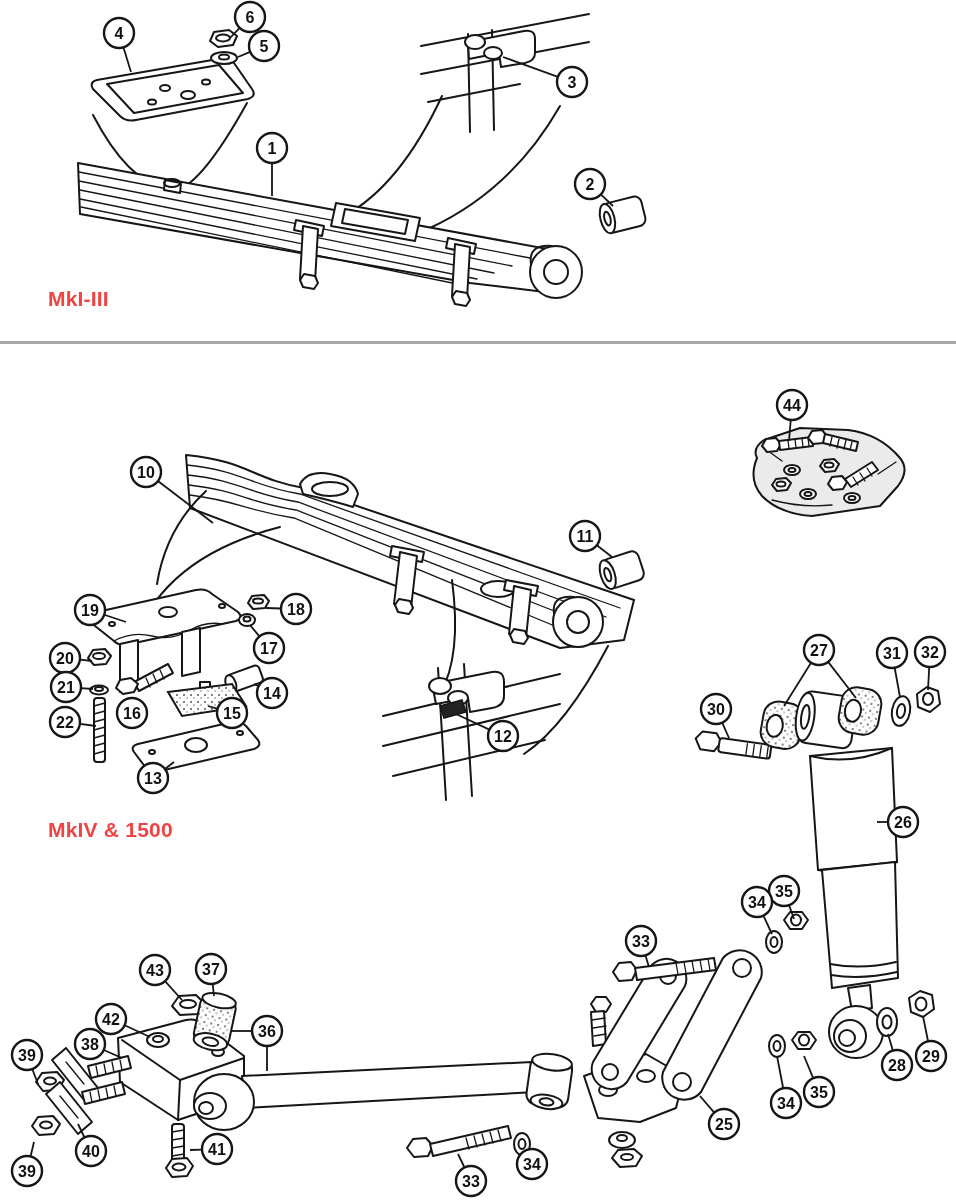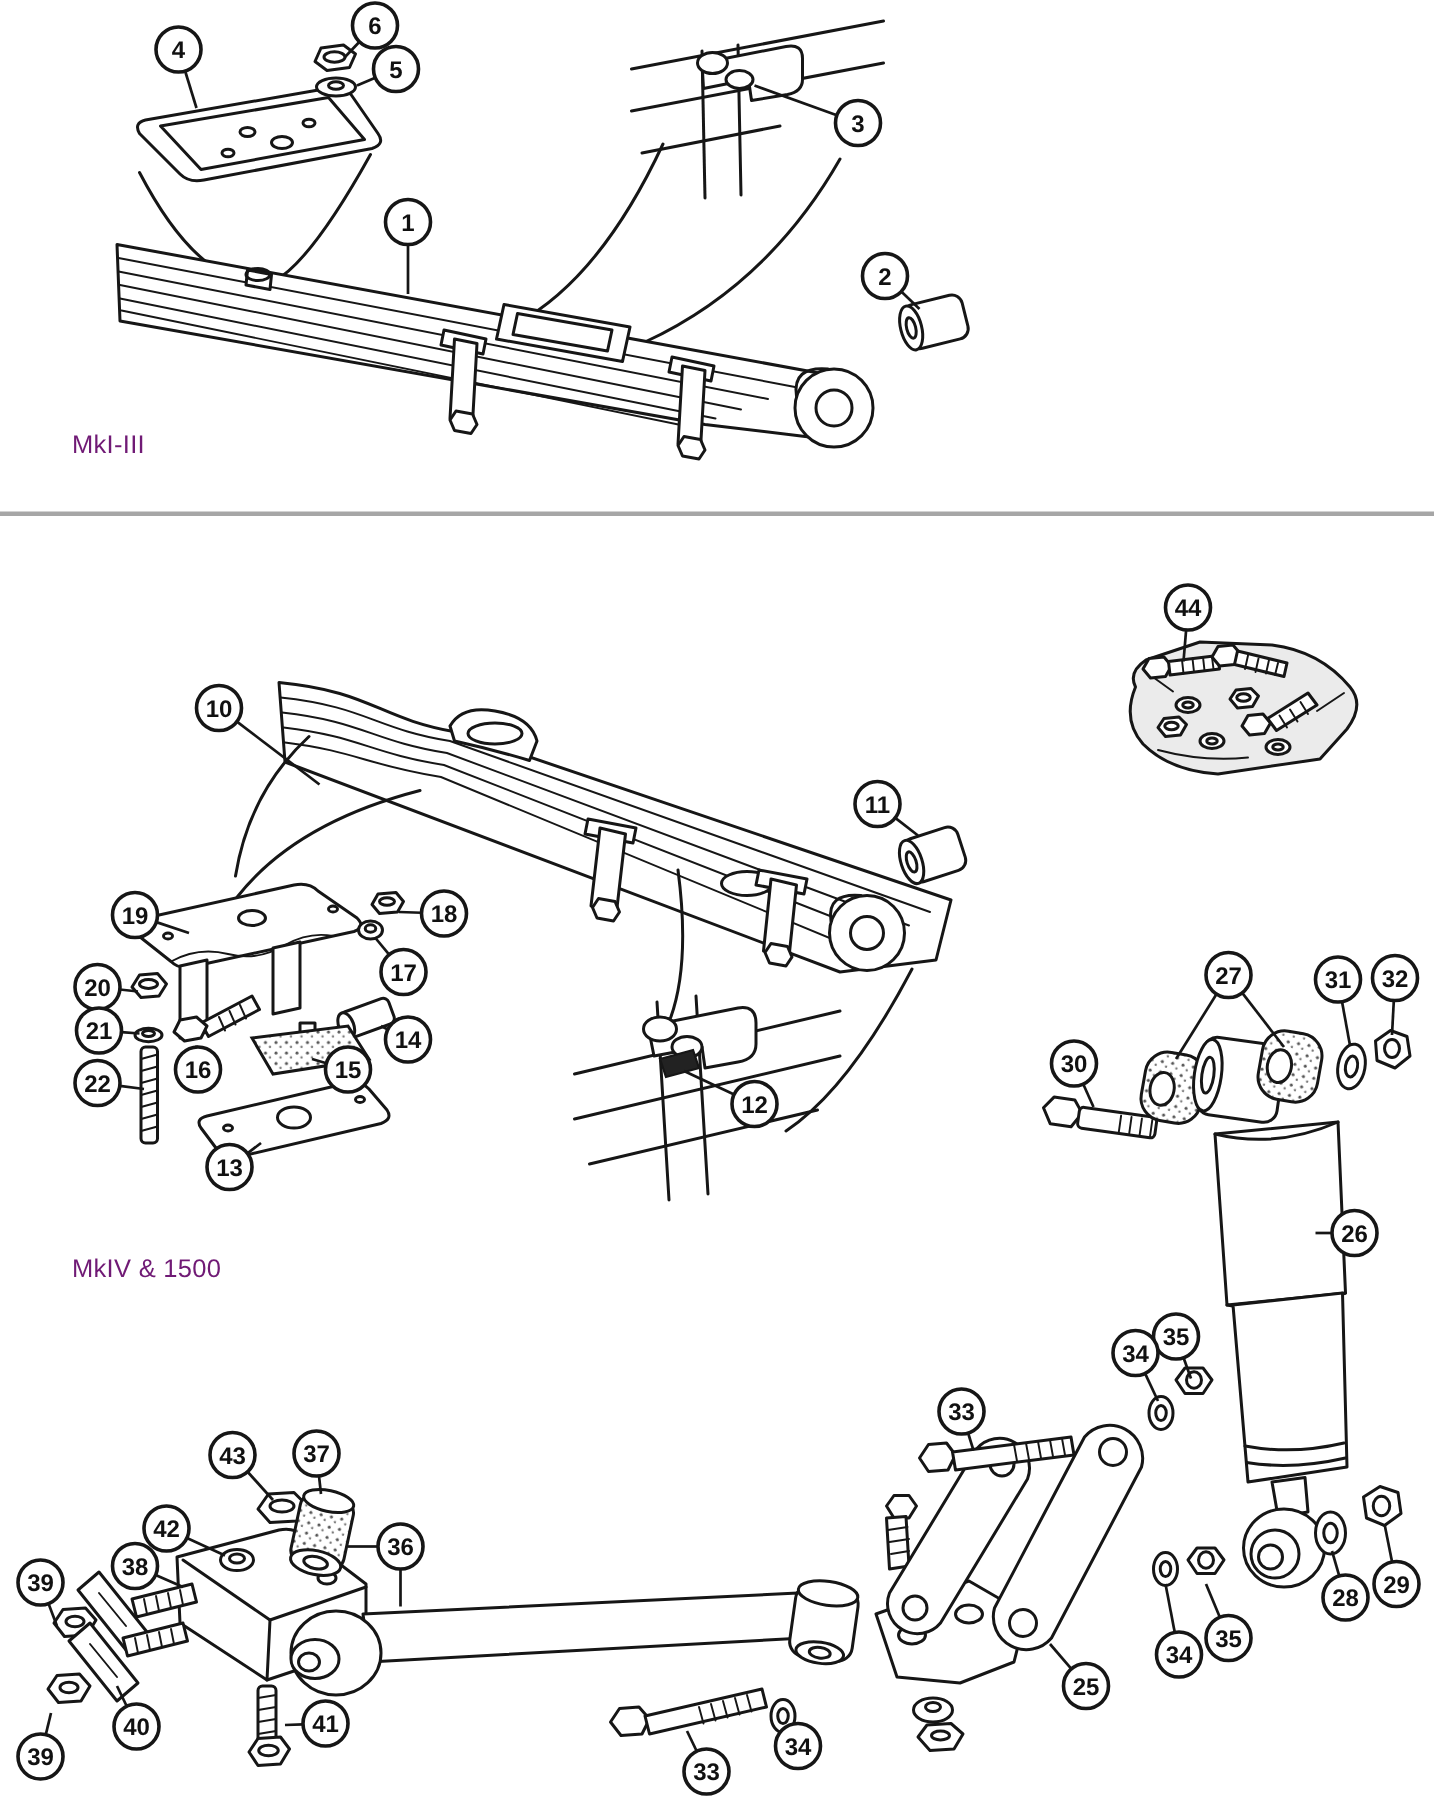--- a/index.html
+++ b/index.html
@@ -6,23 +6,23 @@
   .canvas{position:relative;width:956px;height:1200px;background:#ffffff;overflow:hidden;
           font-family:"Liberation Sans",sans-serif;}
   svg{position:absolute;left:0;top:0;}
   .ln{fill:none;stroke:#161616;stroke-width:2;stroke-linecap:round;stroke-linejoin:round;}
   .th{fill:none;stroke:#161616;stroke-width:1.3;stroke-linecap:round;}
   .fw{fill:#ffffff;stroke:#161616;stroke-width:2;stroke-linejoin:round;}
   .fg{fill:#ebebeb;stroke:#161616;stroke-width:2;stroke-linejoin:round;}
   .leader{stroke:#161616;stroke-width:1.8;fill:none;}
   .callout-circle{fill:#ffffff;stroke:#161616;stroke-width:2.4;}
   .callout-num{font-family:"Liberation Sans",sans-serif;font-weight:bold;font-size:16px;fill:#111;text-anchor:middle;}
-  .section-label{position:absolute;font-weight:normal;font-size:17px;color:#701a75;letter-spacing:0.2px;}
+  .section-label{position:absolute;font-weight:bold;font-size:21px;color:#ef4444;letter-spacing:0.2px;}
   #label-top{left:48px;top:287px;}
-  #label-mid{left:48px;top:818px;margin-top:18px;}
+  #label-mid{left:48px;top:818px;}
   .divider{position:absolute;left:0;top:341px;width:956px;height:3px;background:#a6a6a6;}
 </style>
 </head>
 <body>
 
 <div class="canvas">
 
 <svg id="art" width="956" height="1200" viewBox="0 0 956 1200">
   <defs>
     <pattern id="speck" width="7" height="7" patternUnits="userSpaceOnUse">

